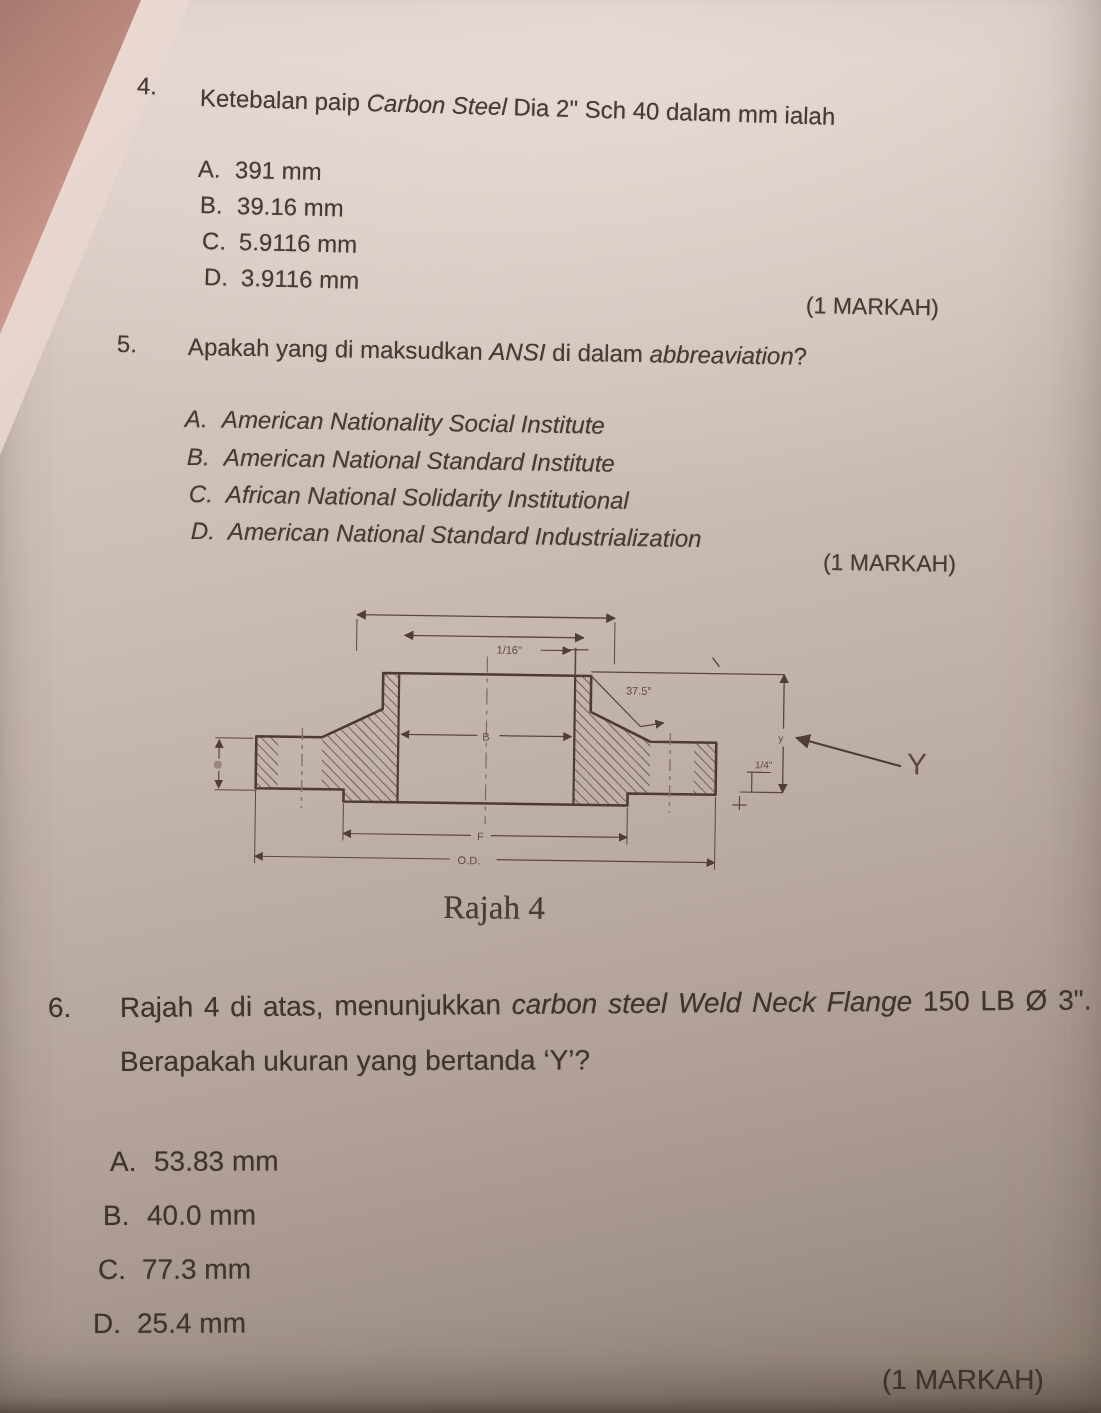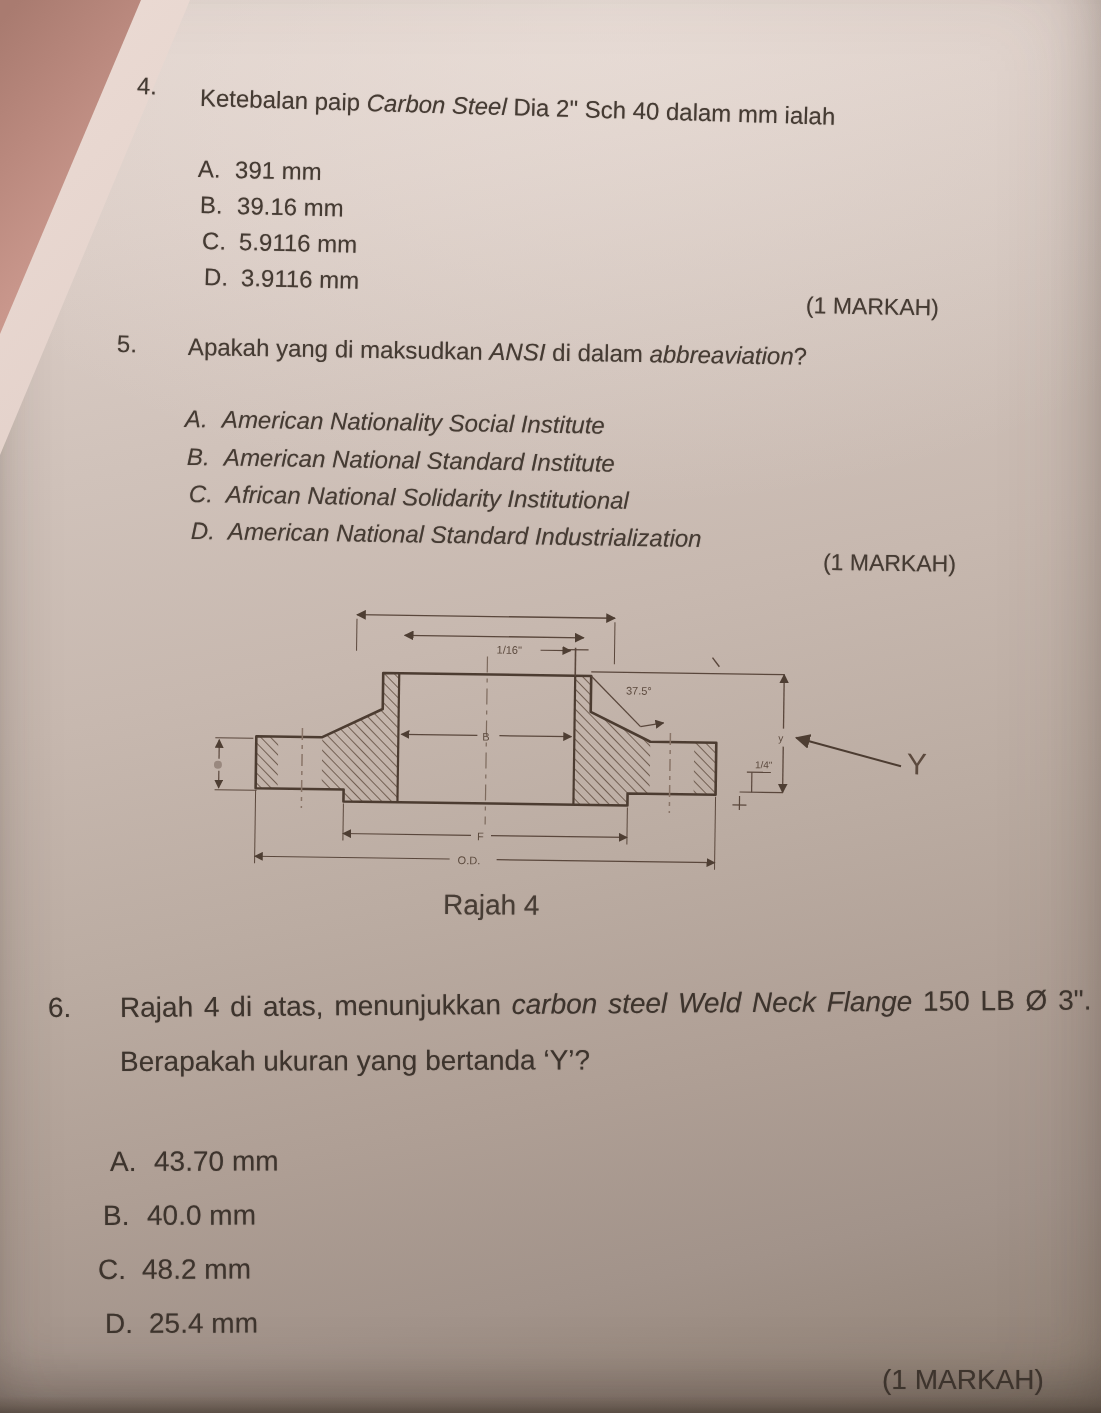--- a/index.html
+++ b/index.html
@@ -19,21 +19,21 @@
   .pink-corner{position:absolute;left:0;top:0;width:160px;height:360px;
     clip-path:polygon(0 0,141px 0,0 334px);
     background:linear-gradient(130deg,#a97b70 4%,#b9887d 30%,#c9978c 58%,#d2a196 82%,#d6a79c 100%);}
   .bottom-edge{position:absolute;left:0;bottom:0;width:100%;height:17px;
     background:linear-gradient(180deg,rgba(90,77,66,0) 0%,rgba(90,77,66,.38) 55%,rgba(70,59,50,.55) 100%);}
   .t{position:absolute;white-space:nowrap;color:#453b33;
      text-shadow:0 0 1px rgba(64,52,44,.45);transform-origin:0 50%;}
   .fs24{font-size:24px;}
   .fs23{font-size:23px;}
   .fs28{font-size:28px;color:#3d342d;}
-  .cap{font-size:28px;color:#473d35;}
+  .cap{font-size:33px;color:#473d35;font-family:Liberation Serif, serif;}
   .ol{display:inline-block;min-width:37px;}
   .ol6{display:inline-block;min-width:44px;}
   em{font-style:italic;}
   .it{font-style:italic;}
   .diagram{position:absolute;left:195px;top:598px;width:800px;height:330px;
     transform:rotate(.8deg);transform-origin:50% 50%;}
   svg text{fill:#5c4a3e;font-family:"Liberation Sans",sans-serif;}
 </style>
 </head>
 <body>
@@ -133,20 +133,20 @@
       <line x1="61" y1="263" x2="256" y2="263" stroke="#5a473c" stroke-width="1.2" marker-start="url(#ar)"></line>
       <line x1="303" y1="263" x2="521" y2="263" stroke="#5a473c" stroke-width="1.2" marker-end="url(#ar)"></line>
       <text x="264" y="268" font-size="11">O.D.</text>
     </svg>
   </div>
   <span class="t cap" style="left:443px;top:889px;transform:rotate(0.5deg)">Rajah 4</span>
 
   <span class="t fs28" style="left:48px;top:992px;transform:rotate(-0.3deg)">6.</span>
   <span class="t fs28" style="left:120px;top:992px;transform:rotate(-0.45deg);word-spacing:3px"><span>Rajah 4 di atas, menunjukkan </span><em>carbon steel Weld Neck Flange</em><span> 150 LB Ø 3".</span></span>
   <span class="t fs28" style="left:120px;top:1046px;transform:rotate(-0.2deg)">Berapakah ukuran yang bertanda ‘Y’?</span>
-  <span class="t fs28" style="left:110px;top:1146px;transform:rotate(-0.2deg)"><span class="ol6">A.</span><span>43.70 mm</span></span>
+  <span class="t fs28" style="left:110px;top:1146px;transform:rotate(-0.2deg)"><span class="ol6">A.</span><span>53.83 mm</span></span>
   <span class="t fs28" style="left:103px;top:1200px;transform:rotate(-0.2deg)"><span class="ol6">B.</span><span>40.0 mm</span></span>
-  <span class="t fs28" style="left:98px;top:1254px;transform:rotate(-0.2deg)"><span class="ol6">C.</span><span>48.2 mm</span></span>
-  <span class="t fs28" style="left:105px;top:1308px;transform:rotate(-0.2deg)"><span class="ol6">D.</span><span>25.4 mm</span></span>
+  <span class="t fs28" style="left:98px;top:1254px;transform:rotate(-0.2deg)"><span class="ol6">C.</span><span>77.3 mm</span></span>
+  <span class="t fs28" style="left:93px;top:1308px;transform:rotate(-0.2deg)"><span class="ol6">D.</span><span>25.4 mm</span></span>
   <span class="t fs28" style="left:882px;top:1364px">(1 MARKAH)</span>
 
   <div class="bottom-edge"></div>
 </div>
 
 </body></html>

